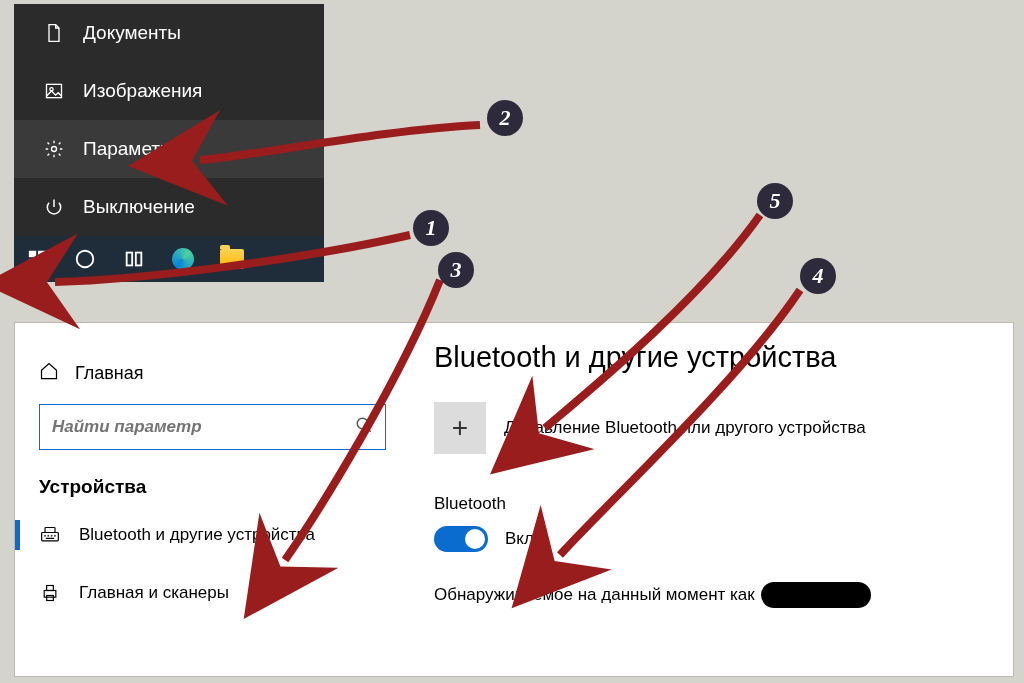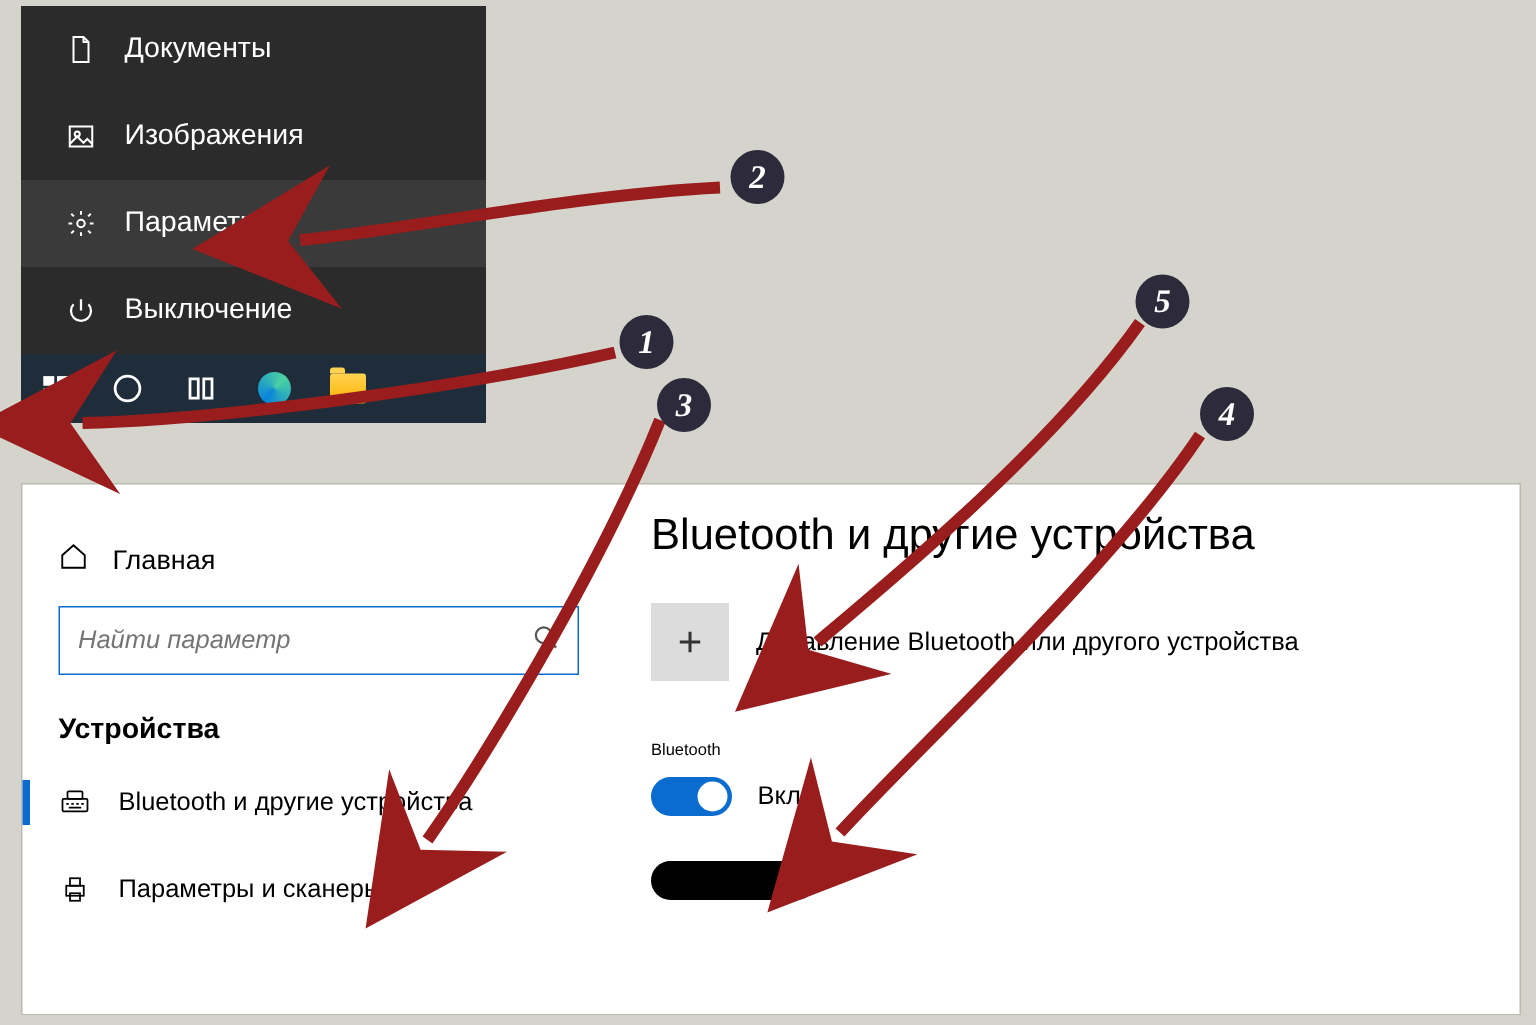--- a/index.html
+++ b/index.html
@@ -82,20 +82,21 @@
     display:flex; align-items:center;
     border:1px solid #0a6cce;
     height:46px; padding:0 12px;
     justify-content:space-between;
     margin-bottom:26px;
   }
   .search-wrap input {
     border:none; outline:none; font-size:17px;
     font-style:italic; color:#777; width:300px;
     background:transparent;
+    font-weight:bold;
   }
   .search-icon { color:#555; font-size:17px; }
   .section-title {
     font-size:19px; font-weight:700; margin-bottom:16px;
   }
   .nav-row {
     display:flex; align-items:center; gap:18px;
     font-size:17px; padding:10px 0; cursor:pointer;
   }
   .nav-row .nicon{ width:22px; height:22px; display:flex; align-items:center; justify-content:center;}
@@ -110,21 +111,21 @@
   }
   .page-title { font-size:29px; font-weight:400; margin-bottom:28px; }
   .add-row { display:flex; align-items:center; gap:18px; margin-bottom:40px; }
   .add-button {
     width:52px; height:52px;
     background:#dcdcdc;
     display:flex; align-items:center; justify-content:center;
     font-size:28px; color:#333; cursor:pointer;
   }
   .add-label { font-size:17px; }
-  .bt-label { font-size:11px; margin-bottom:12px; }
+  .bt-label { font-size:17px; margin-bottom:12px; }
   .toggle-row { display:flex; align-items:center; gap:17px; margin-bottom:30px;}
   .toggle {
     width:54px; height:26px; border-radius:13px;
     background:#0a6cce; position:relative; cursor:pointer;
   }
   .toggle::after{
     content:""; position:absolute; right:3px; top:3px;
     width:20px; height:20px; border-radius:50%;
     background:#fff;
   }
@@ -255,38 +256,39 @@
     </div>
 
     <div class="nav-row" style="margin-top:16px">
       <span class="nicon">
         <svg viewBox="0 0 24 24" width="20" height="20" fill="none" stroke="#000" stroke-width="1.4">
             <rect x="5" y="9" width="14" height="8"></rect>
             <rect x="8" y="3" width="8" height="6"></rect>
             <rect x="8" y="15" width="8" height="6"></rect>
           </svg>
       </span>
-      <span>Параметры и сканеры</span>
+      <span>Главная и сканеры</span>
     </div>
   </div>
 
   <div class="settings-right">
     <div class="page-title">Bluetooth и другие устройства</div>
     <div class="add-row">
       <div class="add-button">
         <span>+</span>
       </div>
       <span class="add-label">Добавление Bluetooth или другого устройства</span>
     </div>
     <div class="bt-label">Bluetooth</div>
     <div class="toggle-row">
       <div class="toggle"></div>
       <span class="toggle-label">Вкл.</span>
     </div>
     <div class="discover-row">
+      <span>Обнаруживаемое на данный момент как</span>
       <span class="redact"></span>
     </div>
   </div>
 </div>
 
 <div class="overlay">
   <svg width="1024" height="683" viewBox="0 0 1024 683">
     <defs>
       <marker id="ah" markerWidth="14" markerHeight="14" refX="3" refY="6" orient="auto">
         <path d="M0,0 L12,6 L0,12 L4,6 z" fill="#9a1d1d"></path>

